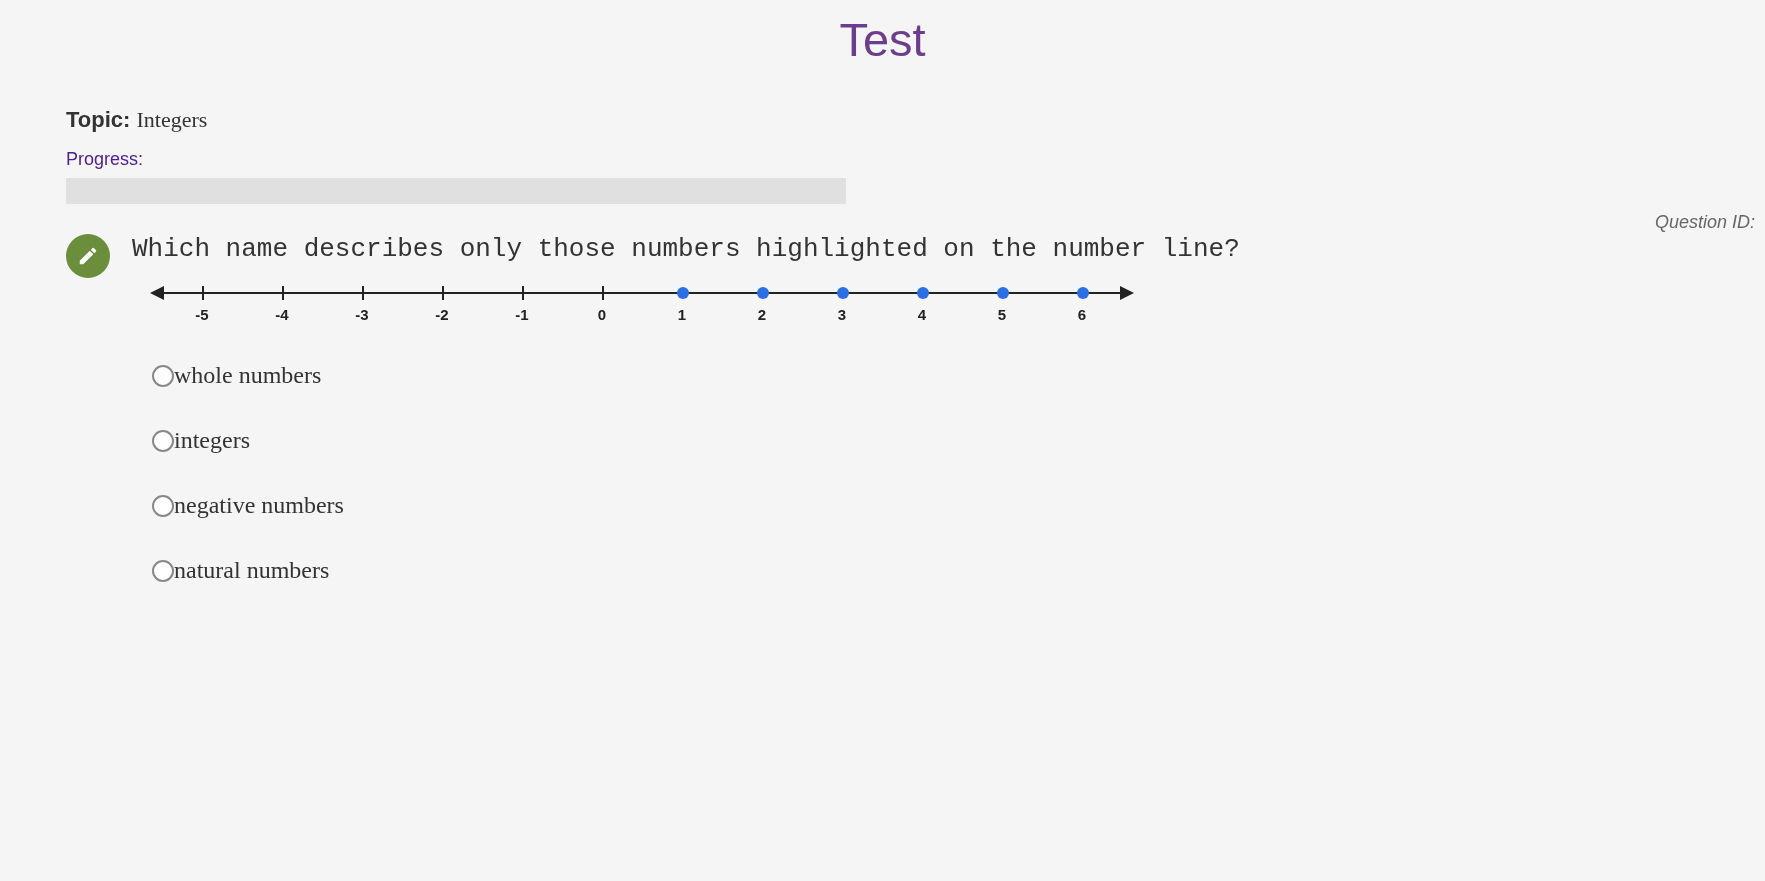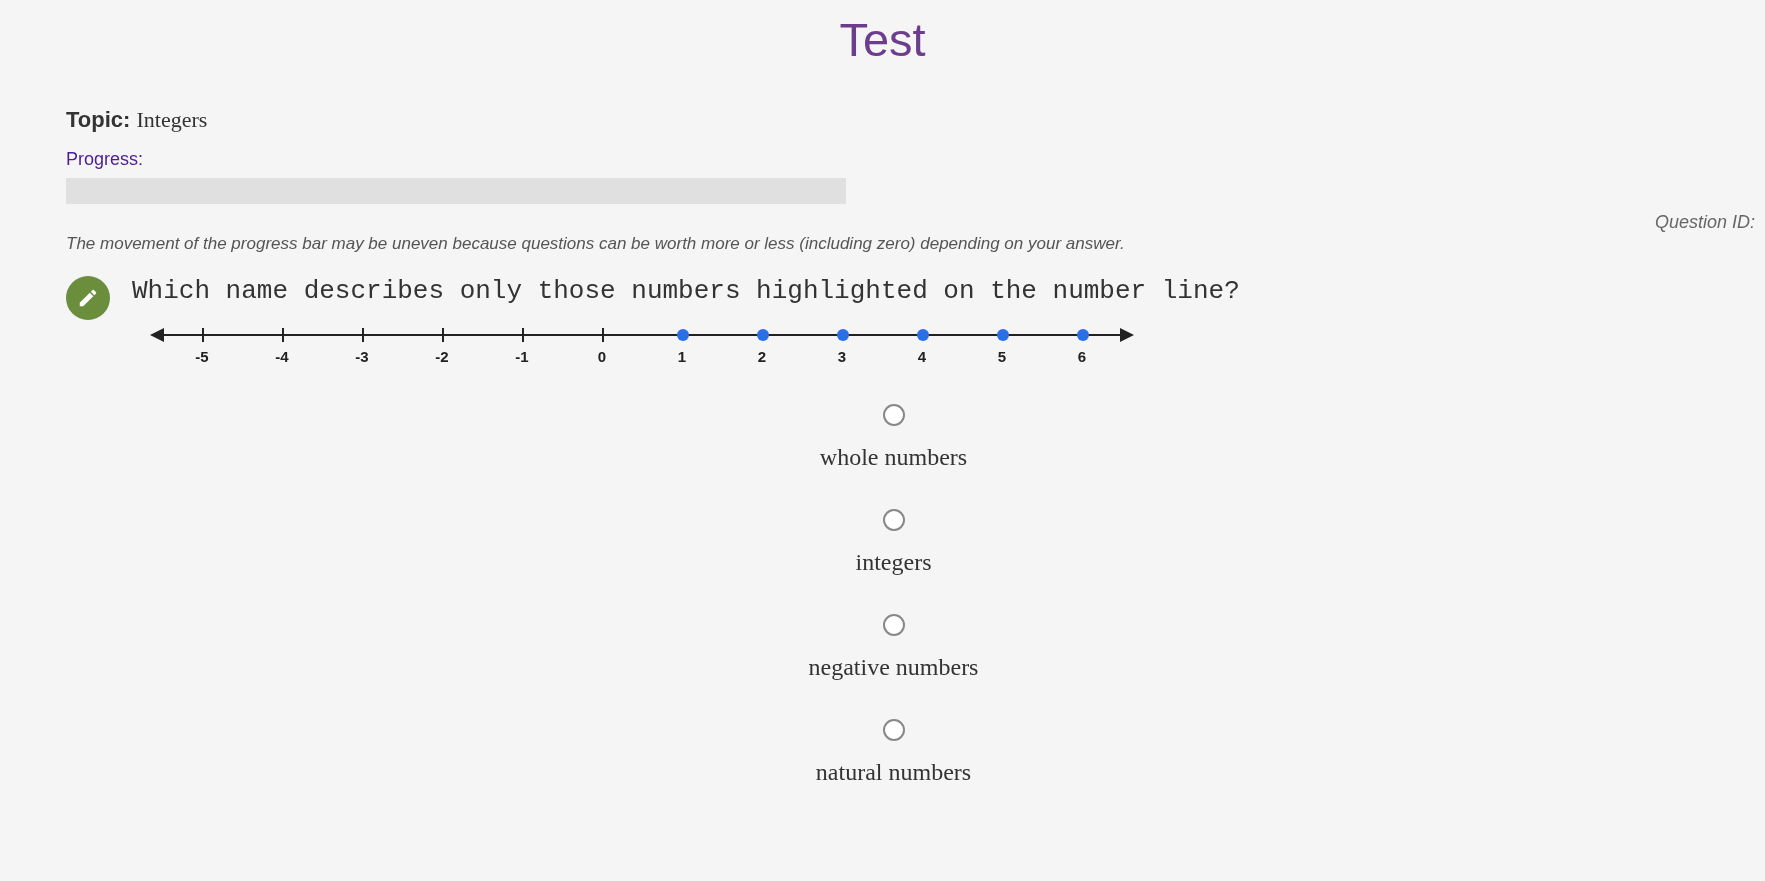--- a/index.html
+++ b/index.html
@@ -124,24 +124,22 @@
     font-weight: bold;
     color: #222;
     transform: translateX(-50%);
   }
   .options {
     margin-left: 20px;
   }
   .option {
     display: flex;
     align-items: center;
-    gap: 18px;
     margin-bottom: 38px;
     cursor: pointer;
-    flex-direction: column;
   }
   .radio-ring {
     width: 22px;
     height: 22px;
     border: 2px solid #888;
     border-radius: 50%;
     background: #fff;
   }
   .option-label {
     font-family: Georgia, 'Times New Roman', serif;
@@ -159,21 +157,20 @@
   <div class="topic-line">
     <span class="label">Topic:</span>
     <span class="value">Integers</span>
   </div>
 
   <div class="progress-label">Progress:</div>
   <div class="progress-bar-track"></div>
 
   <div class="question-id">Question ID:</div>
 
-  <div class="hint-text">The movement of the progress bar may be uneven because questions can be worth more or less (including zero) depending on your answer.</div>
 
   <div class="question-block">
     <div class="pencil-badge">
       <svg viewBox="0 0 24 24">
           <path d="M3 17.25V21h3.75l11-11.04-3.75-3.75L3 17.25zM20.71 7.04a1 1 0 0 0 0-1.41l-2.34-2.34a1 1 0 0 0-1.41 0l-1.83 1.83 3.75 3.75 1.83-1.83z"></path>
         </svg>
     </div>
     <div class="question-body">
       <div class="question-text">Which name describes only those numbers highlighted on the number line?</div>
 

